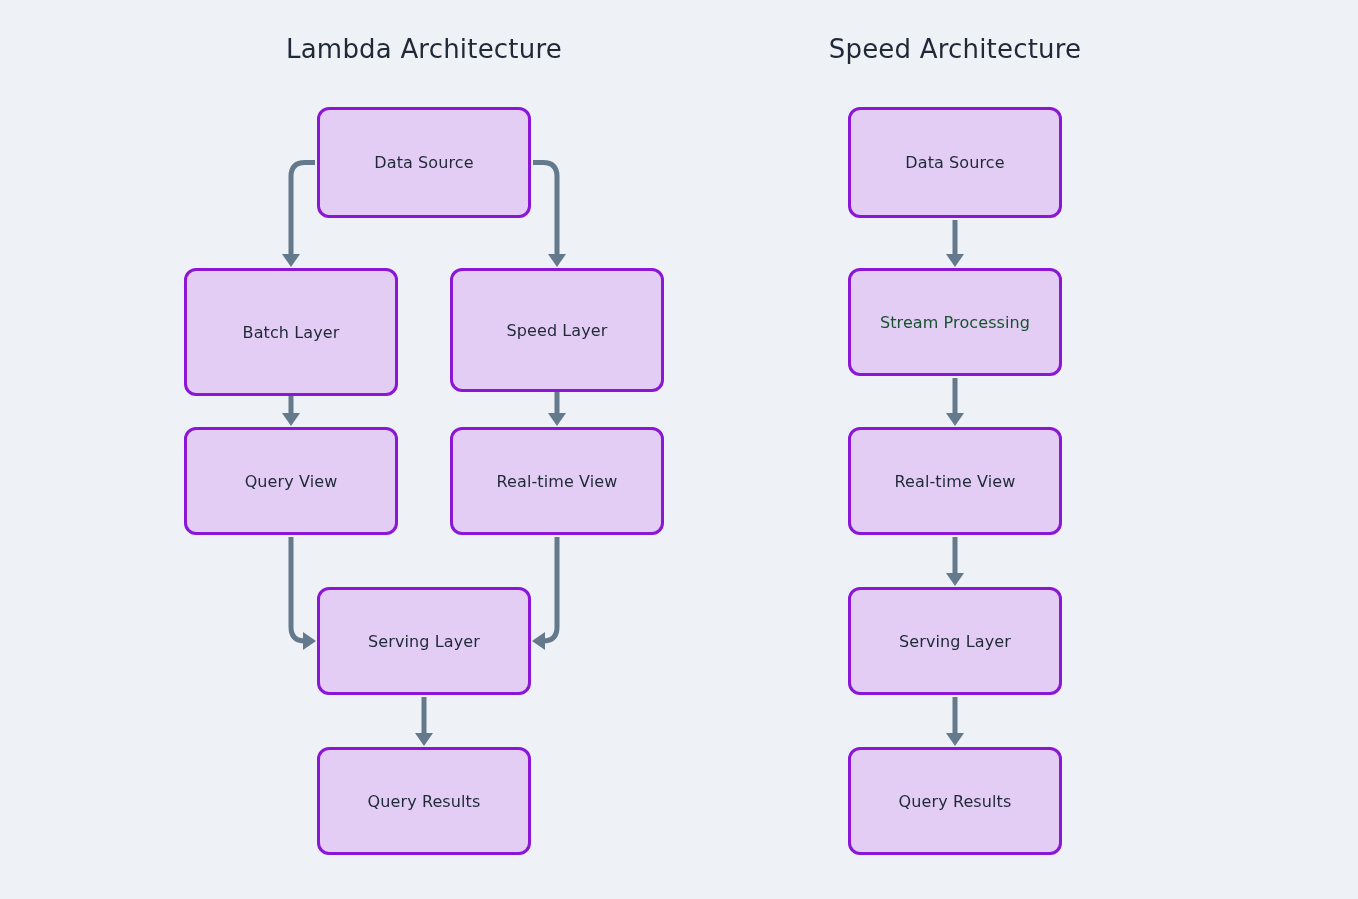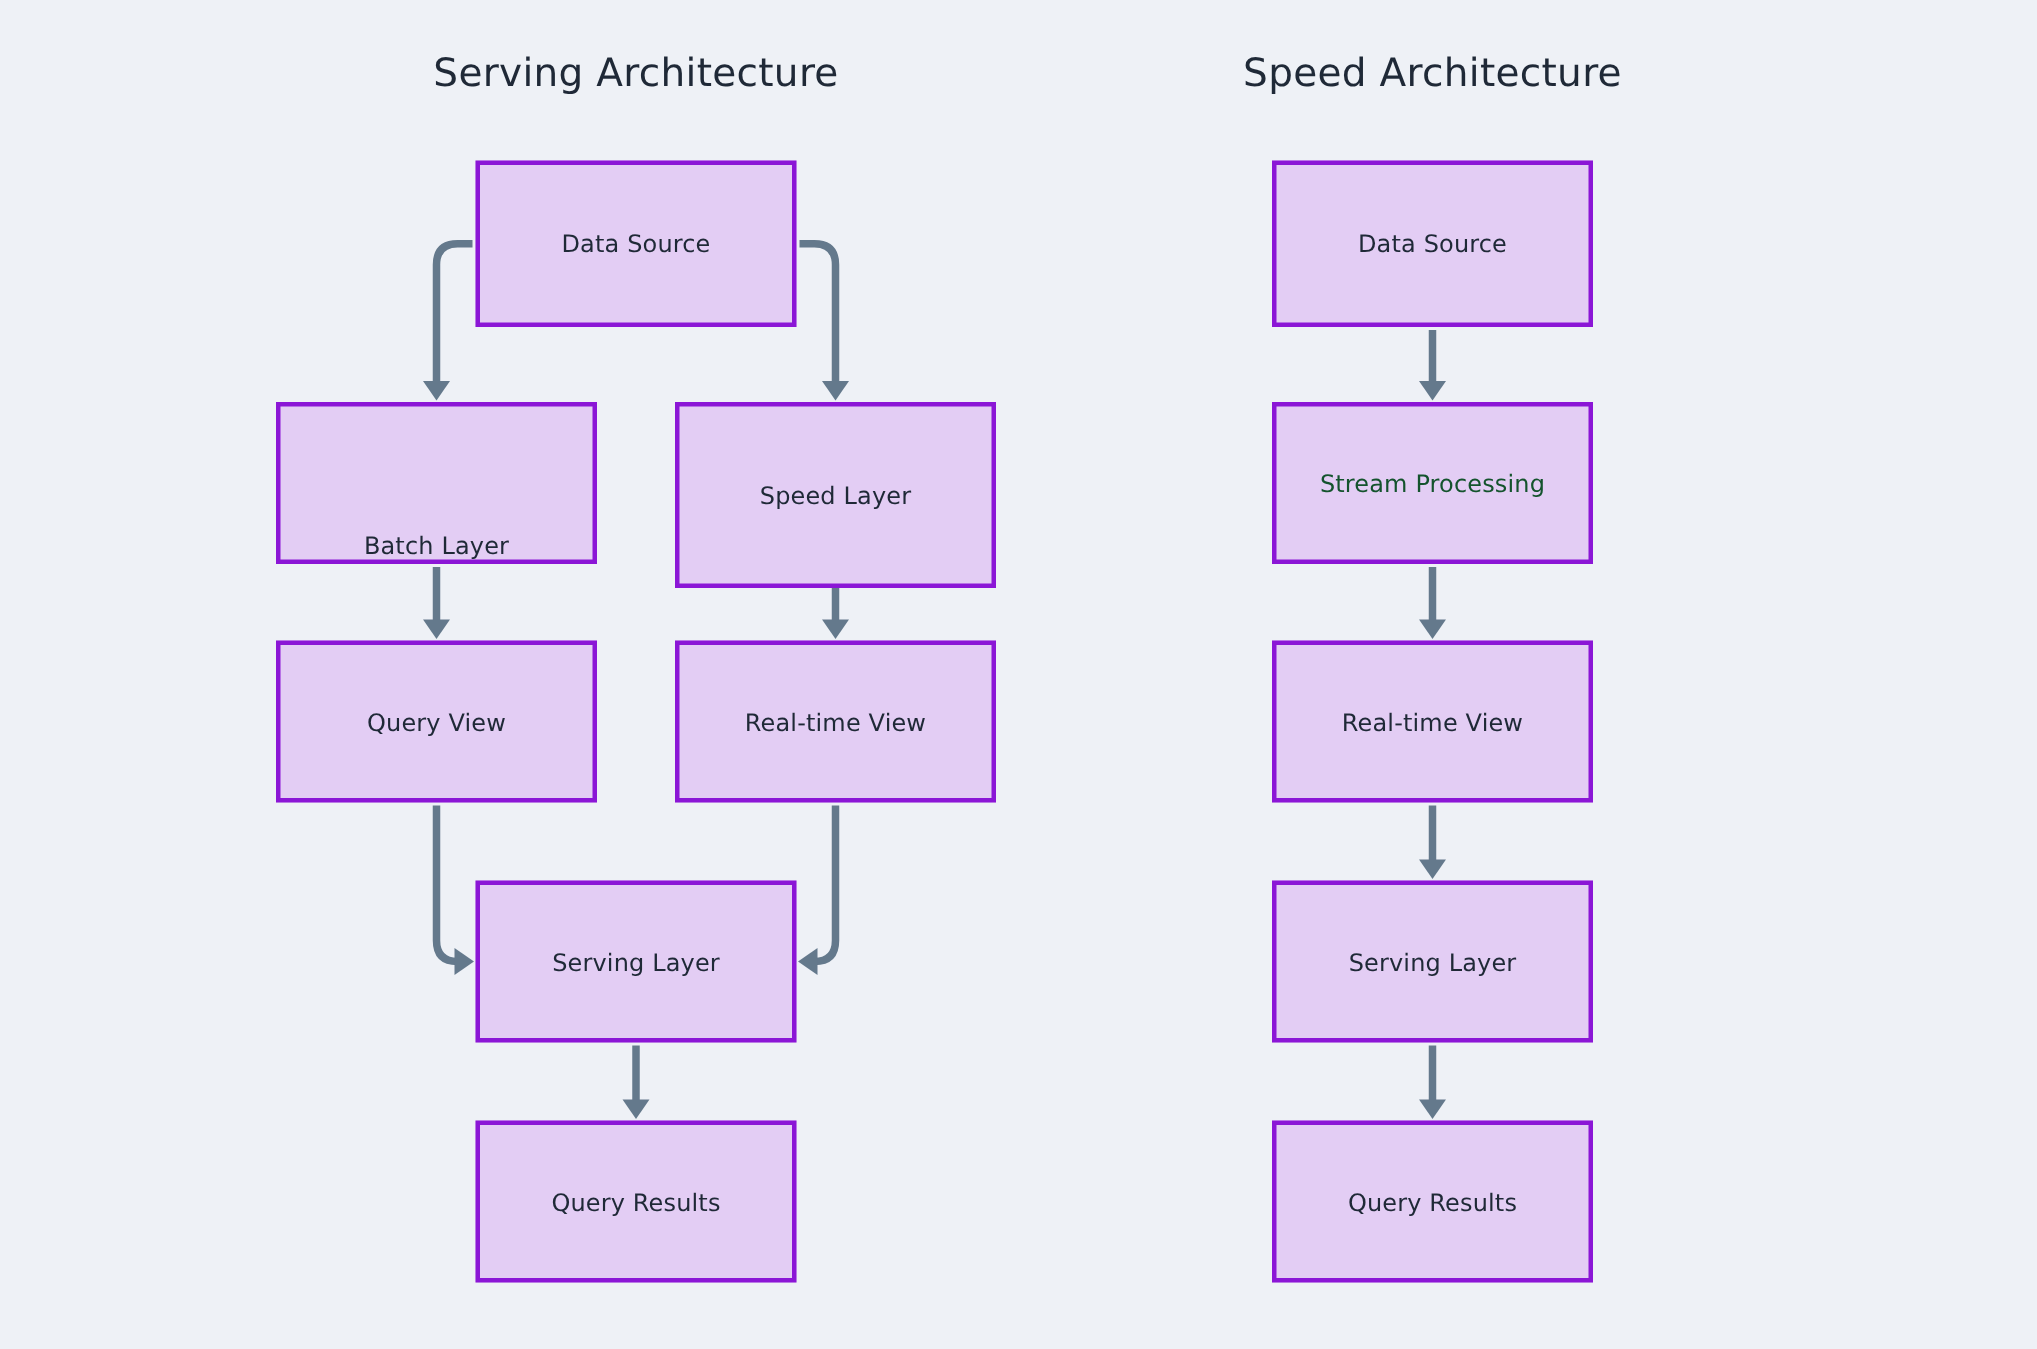--- a/index.html
+++ b/index.html
@@ -26,21 +26,21 @@
     color: #1f2937;
     letter-spacing: 0.2px;
     white-space: nowrap;
     transform: translateX(-50%);
   }
   .node {
     position: absolute;
     box-sizing: border-box;
     background: #e3cdf4;
     border: 3px solid #8b16d6;
-    border-radius: 0;
+    border-radius: 12px;
     display: flex;
     align-items: center;
     justify-content: center;
     color: #1f2937;
     font-size: 16px;
     font-weight: 400;
     letter-spacing: 0.1px;
     white-space: nowrap;
   }
   svg.edges {
@@ -88,21 +88,21 @@
       <polygon points="946,413 964,413 955,426" class="arrowhead" fill="#64798c"></polygon>
       <path d="M 955 537 L 955 575" stroke="#64798c"></path>
       <polygon points="946,573 964,573 955,586" class="arrowhead" fill="#64798c"></polygon>
       <path d="M 955 697 L 955 735" stroke="#64798c"></path>
       <polygon points="946,733 964,733 955,746" class="arrowhead" fill="#64798c"></polygon>
     </svg>
   <div id="node-layer">
       <div class="node" style="left: 317px; top: 107px; width: 214px; height: 111px; background: rgb(227, 205, 244); border-color: rgb(139, 22, 214); color: rgb(31, 41, 55);">
         <span>Data Source</span>
       </div>
-      <div class="node" style="left: 184px; top: 268px; width: 214px; height: 108px; background: rgb(227, 205, 244); border-color: rgb(139, 22, 214); color: rgb(31, 41, 55); align-items: flex-end;">
+      <div class="node" style="left: 184px; top: 268px; width: 214px; height: 128px; background: rgb(227, 205, 244); border-color: rgb(139, 22, 214); color: rgb(31, 41, 55);">
         <span>Batch Layer</span>
       </div>
       <div class="node" style="left: 450px; top: 268px; width: 214px; height: 124px; background: rgb(227, 205, 244); border-color: rgb(139, 22, 214); color: rgb(31, 41, 55);">
         <span>Speed Layer</span>
       </div>
       <div class="node" style="left: 184px; top: 427px; width: 214px; height: 108px; background: rgb(227, 205, 244); border-color: rgb(139, 22, 214); color: rgb(31, 41, 55);">
         <span>Query View</span>
       </div>
       <div class="node" style="left: 450px; top: 427px; width: 214px; height: 108px; background: rgb(227, 205, 244); border-color: rgb(139, 22, 214); color: rgb(31, 41, 55);">
         <span>Real-time View</span>
@@ -123,16 +123,16 @@
         <span>Real-time View</span>
       </div>
       <div class="node" style="left: 848px; top: 587px; width: 214px; height: 108px; background: rgb(227, 205, 244); border-color: rgb(139, 22, 214); color: rgb(31, 41, 55);">
         <span>Serving Layer</span>
       </div>
       <div class="node" style="left: 848px; top: 747px; width: 214px; height: 108px; background: rgb(227, 205, 244); border-color: rgb(139, 22, 214); color: rgb(31, 41, 55);">
         <span>Query Results</span>
       </div>
     </div>
   <div id="title-layer">
-      <div class="title" style="left: 424px; top: 34px; color: rgb(31, 41, 55);">Serving Architecture</div>
+      <div class="title" style="left: 424px; top: 34px; color: rgb(31, 41, 55);">Lambda Architecture</div>
       <div class="title" style="left: 955px; top: 34px; color: rgb(31, 41, 55);">Speed Architecture</div>
     </div>
 </div>
 
 </body></html>

